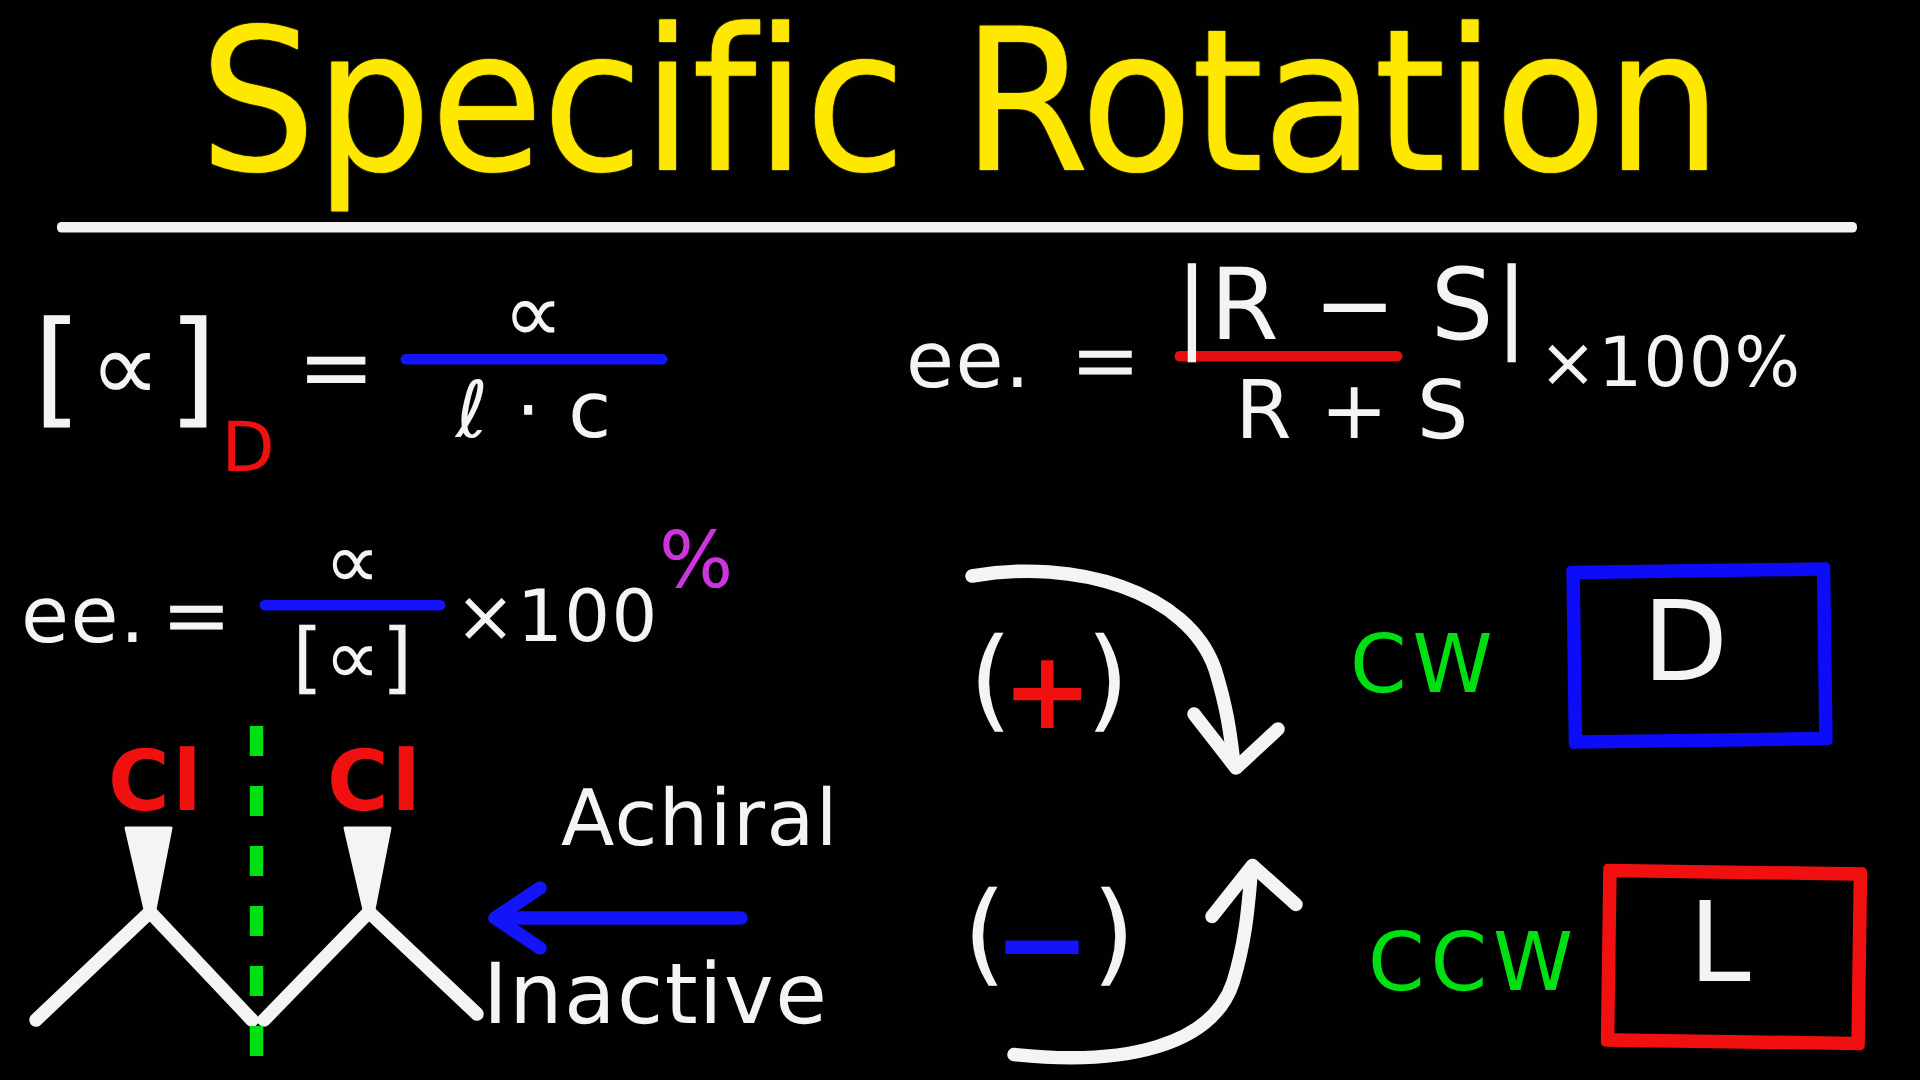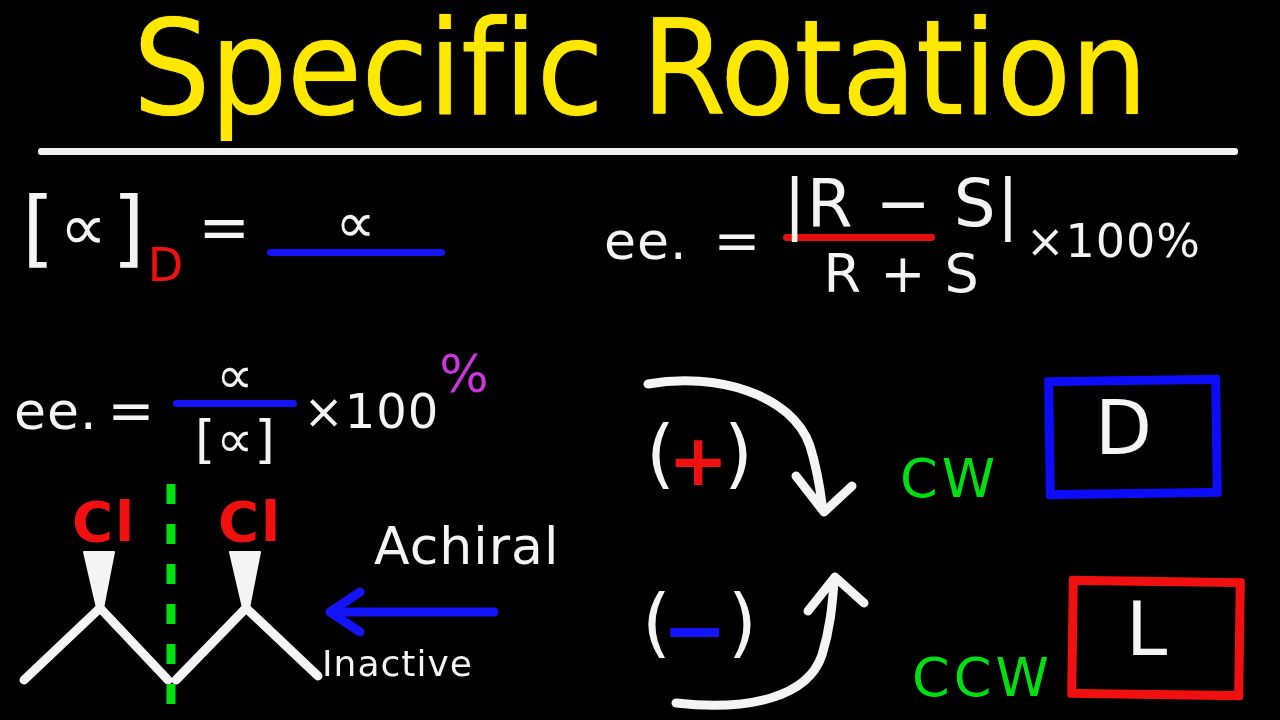--- a/index.html
+++ b/index.html
@@ -26,21 +26,21 @@
     left:38px;top:148px;width:1200px;height:7px;background:#f2f2f2;border-radius:3px;
   }
 
   
   .hw{
     font-family:"DejaVu Sans","Liberation Sans",sans-serif;
     color:#f4f4f4;font-weight:400;white-space:nowrap;
     letter-spacing:1px;
   }
   .hw.red{color:#f01010;}
-  .hw.green{color:#00df12;margin-top:36px;}
+  .hw.green{color:#00df12;}
   .hw.blue{color:#1414fa;}
   .hw.mag{color:#cc34dd;}
 
   .frac{display:inline-block;text-align:center;vertical-align:middle;}
   .frac .num,.frac .den{display:block;white-space:nowrap;}
   .bar{display:block;height:7px;border-radius:4px;margin:2px 0;}
   .bar.blue{background:#1414fa;}
   .bar.red{background:#e41010;}
 
   svg{overflow:visible;display:block;}
@@ -65,20 +65,21 @@
       <span class="hw" style="font-size:66px;line-height:66px;margin:0 4px;">∝</span>
       <span class="hw" style="font-size:84px;line-height:84px;">]</span>
 
       <span class="hw red" style="font-size:46px;line-height:46px;align-self:flex-end;margin:0 0 -18px 2px;">D</span>
 
       <span class="hw" style="font-size:62px;line-height:62px;margin:0 16px 0 14px;">=</span>
 
       <span class="frac">
         <span class="hw num" style="font-size:56px;line-height:48px;">∝</span>
         <span class="bar blue" style="width:178px;"></span>
+        <span class="hw den" style="font-size:52px;line-height:58px;">ℓ · c</span>
       </span>
     </div>
   </div>
 
   <div class="abs" style="left:604px;top:176px;">
     <div style="display:flex;align-items:center;">
       <span class="hw" style="font-size:52px;line-height:52px;">ee.</span>
       <span class="hw" style="font-size:56px;line-height:56px;margin:0 22px 0 26px;">=</span>
       <span class="frac">
         <span class="hw num" style="font-size:66px;line-height:56px;">|R − S|</span>
@@ -124,21 +125,21 @@
       <path d="M171,-6 L171,232" stroke="#00df12" stroke-width="9" fill="none" stroke-dasharray="20 20" stroke-linecap="butt"></path>
     </svg>
   </div>
 
   <div class="abs" style="left:316px;top:520px;width:320px;height:180px;">
     <div class="abs hw" style="left:58px;top:0px;font-size:52px;line-height:52px;">Achiral</div>
     <svg class="abs" style="left:0;top:0;" width="320" height="180" viewBox="0 0 320 180">
       <path d="M178,92 L16,92" stroke="#1414fa" stroke-width="9" fill="none" stroke-linecap="round"></path>
       <path d="M44,72 L14,92 L44,112" stroke="#1414fa" stroke-width="9" fill="none" stroke-linecap="round" stroke-linejoin="round"></path>
     </svg>
-    <div class="abs hw" style="left:6px;top:118px;font-size:36px;line-height:52px;">Inactive</div>
+    <div class="abs hw" style="left:6px;top:118px;font-size:56px;line-height:52px;">Inactive</div>
   </div>
 
   <div class="abs" style="left:620px;top:360px;width:660px;height:180px;">
 
     <div class="abs" style="left:26px;top:62px;width:120px;height:80px;">
       <span class="abs hw" style="left:0px;top:-6px;font-size:74px;line-height:74px;">(</span>
       <span class="abs hw red" style="left:22px;top:2px;font-size:72px;line-height:72px;font-weight:700;">+</span>
       <span class="abs hw" style="left:78px;top:-6px;font-size:74px;line-height:74px;">)</span>
     </div>
 

